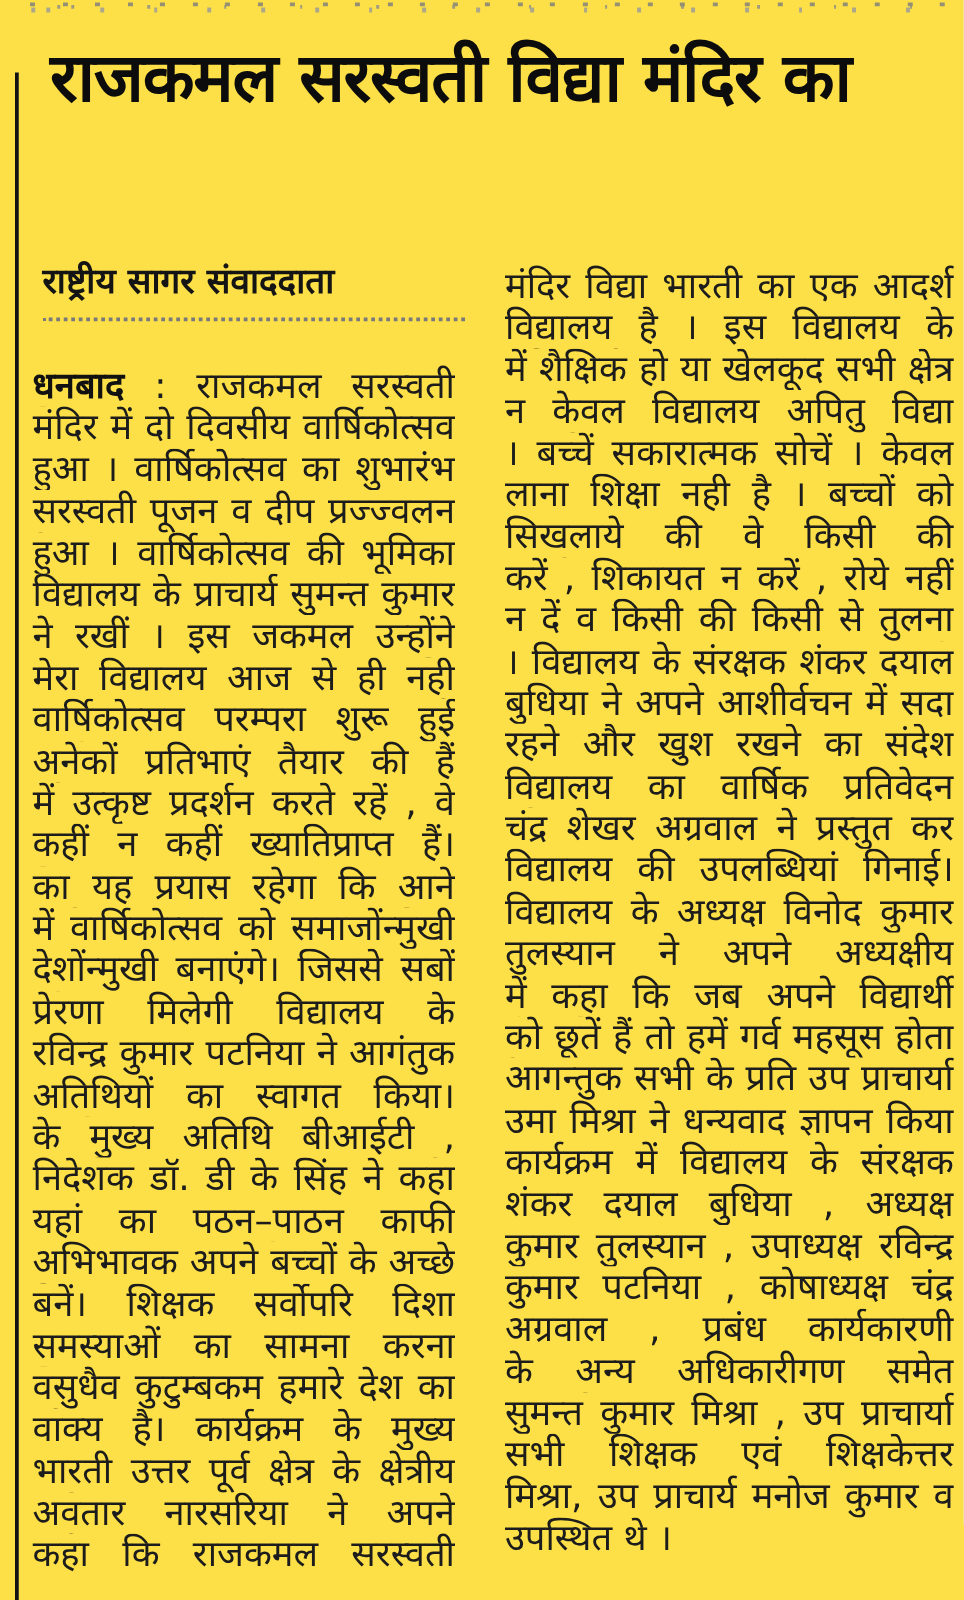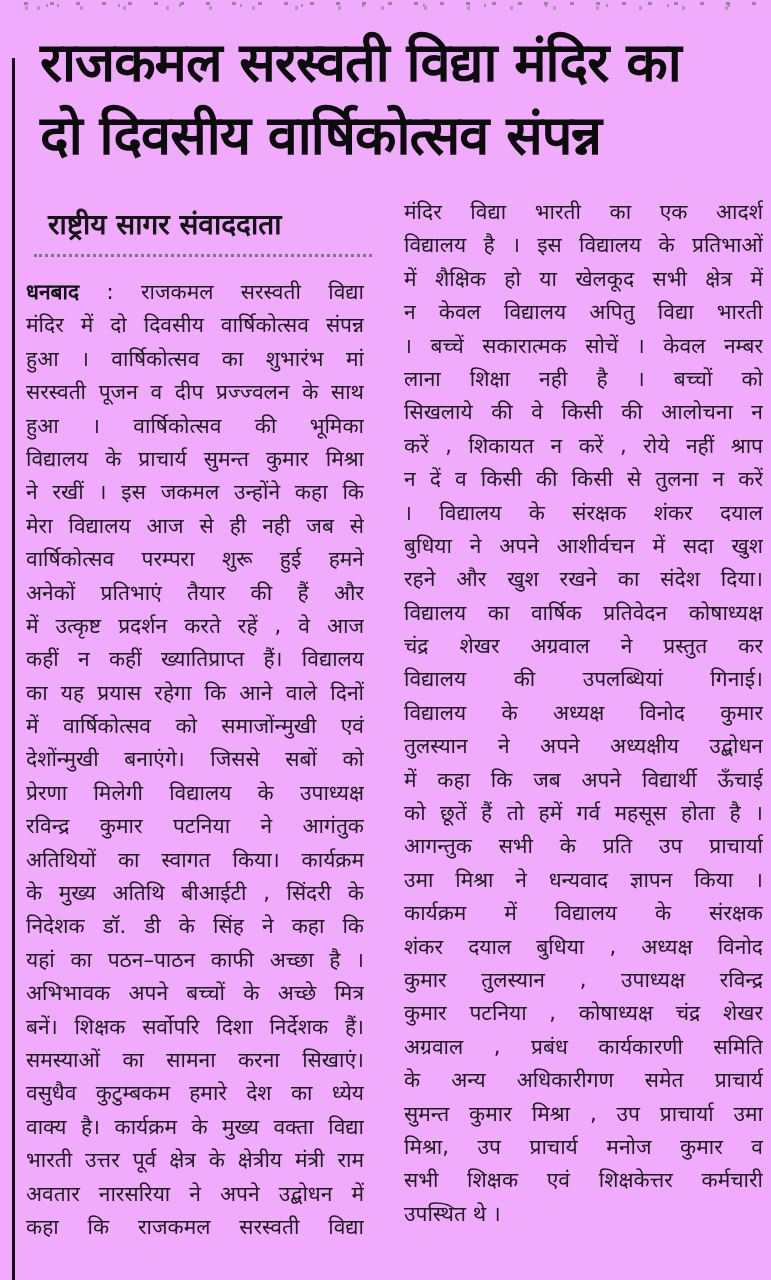--- a/index.html
+++ b/index.html
@@ -4,21 +4,21 @@
 <style>
   * { margin: 0; padding: 0; box-sizing: border-box; }
   html, body { background: #e8e8e6; }
   body { font-family: "DejaVu Sans", "Liberation Sans", sans-serif; }
 
   .page {
     position: relative;
     width: 771px;
     height: 1280px;
     margin: 0 auto;
-    background: #f0abfc;
+    background: #fde047;
     overflow: hidden;
     color: #1a1a1a;
   }
 
   
   .top-remnants {
     position: absolute;
     top: 2px; left: 18px; right: 10px;
     height: 9px;
     background-image:
@@ -47,43 +47,44 @@
     width: 726px;
     font-size: 54px;
     line-height: 73px;
     font-weight: 900;
     color: #0c0c0c;
     letter-spacing: -1px;
   }
 
   .byline {
     position: absolute;
-    left: 48px;
+    left: 34px;
     top: 204px;
     width: 338px;
     font-size: 28px;
     font-weight: 700;
     color: #141414;
     white-space: nowrap;
   }
 
   .dotted-rule {
     position: absolute;
     left: 34px;
     top: 254px;
     width: 338px;
     height: 0;
     border-top: 3px dotted #7a7a7a;
   }
 
   .column {
     position: absolute;
-    font-size: 21px;
+    font-size: 29px;
     line-height: 33.4px;
     color: #1c1c1c;
+    margin-top: 16px;
   }
   .col-left  { left: 26px;  top: 276px; width: 338px; }
   .col-right { left: 404px; top: 196px; width: 359px; }
 
   .body-line {
     text-align: justify;
     text-align-last: justify;
     white-space: normal;
     overflow: hidden;
     height: 33.4px;
@@ -98,21 +99,20 @@
 <body>
 
 <div class="page">
 
   <div class="top-remnants"></div>
 
   <div class="left-rule"></div>
 
   <h1 class="headline">
     <span>राजकमल सरस्वती विद्या मंदिर का</span><br>
-    <span>दो दिवसीय वार्षिकोत्सव संपन्न</span>
   </h1>
 
   <div class="byline">राष्ट्रीय सागर संवाददाता</div>
 
   <div class="dotted-rule"></div>
 
   <div class="column col-left">
     <div class="body-line">
       <span class="dateline">धनबाद</span>
       <span>: राजकमल सरस्वती विद्या</span>
@@ -169,18 +169,18 @@
       <div class="body-line">को छूतें हैं तो हमें गर्व महसूस होता है ।</div>
       <div class="body-line">आगन्तुक सभी के प्रति उप प्राचार्या</div>
       <div class="body-line">उमा मिश्रा ने धन्यवाद ज्ञापन किया ।</div>
       <div class="body-line">कार्यक्रम में विद्यालय के संरक्षक</div>
       <div class="body-line">शंकर दयाल बुधिया , अध्यक्ष विनोद</div>
       <div class="body-line">कुमार तुलस्यान , उपाध्यक्ष रविन्द्र</div>
       <div class="body-line">कुमार पटनिया , कोषाध्यक्ष चंद्र शेखर</div>
       <div class="body-line">अग्रवाल , प्रबंध कार्यकारणी समिति</div>
       <div class="body-line">के अन्य अधिकारीगण समेत प्राचार्य</div>
       <div class="body-line">सुमन्त कुमार मिश्रा , उप प्राचार्या उमा</div>
+      <div class="body-line">सभी शिक्षक एवं शिक्षकेत्तर कर्मचारी</div>
       <div class="body-line">मिश्रा, उप प्राचार्य मनोज कुमार व</div>
-      <div class="body-line">सभी शिक्षक एवं शिक्षकेत्तर कर्मचारी</div>
       <div class="body-line">उपस्थित थे ।</div>
   </div>
 
 </div>
 
 </body></html>

